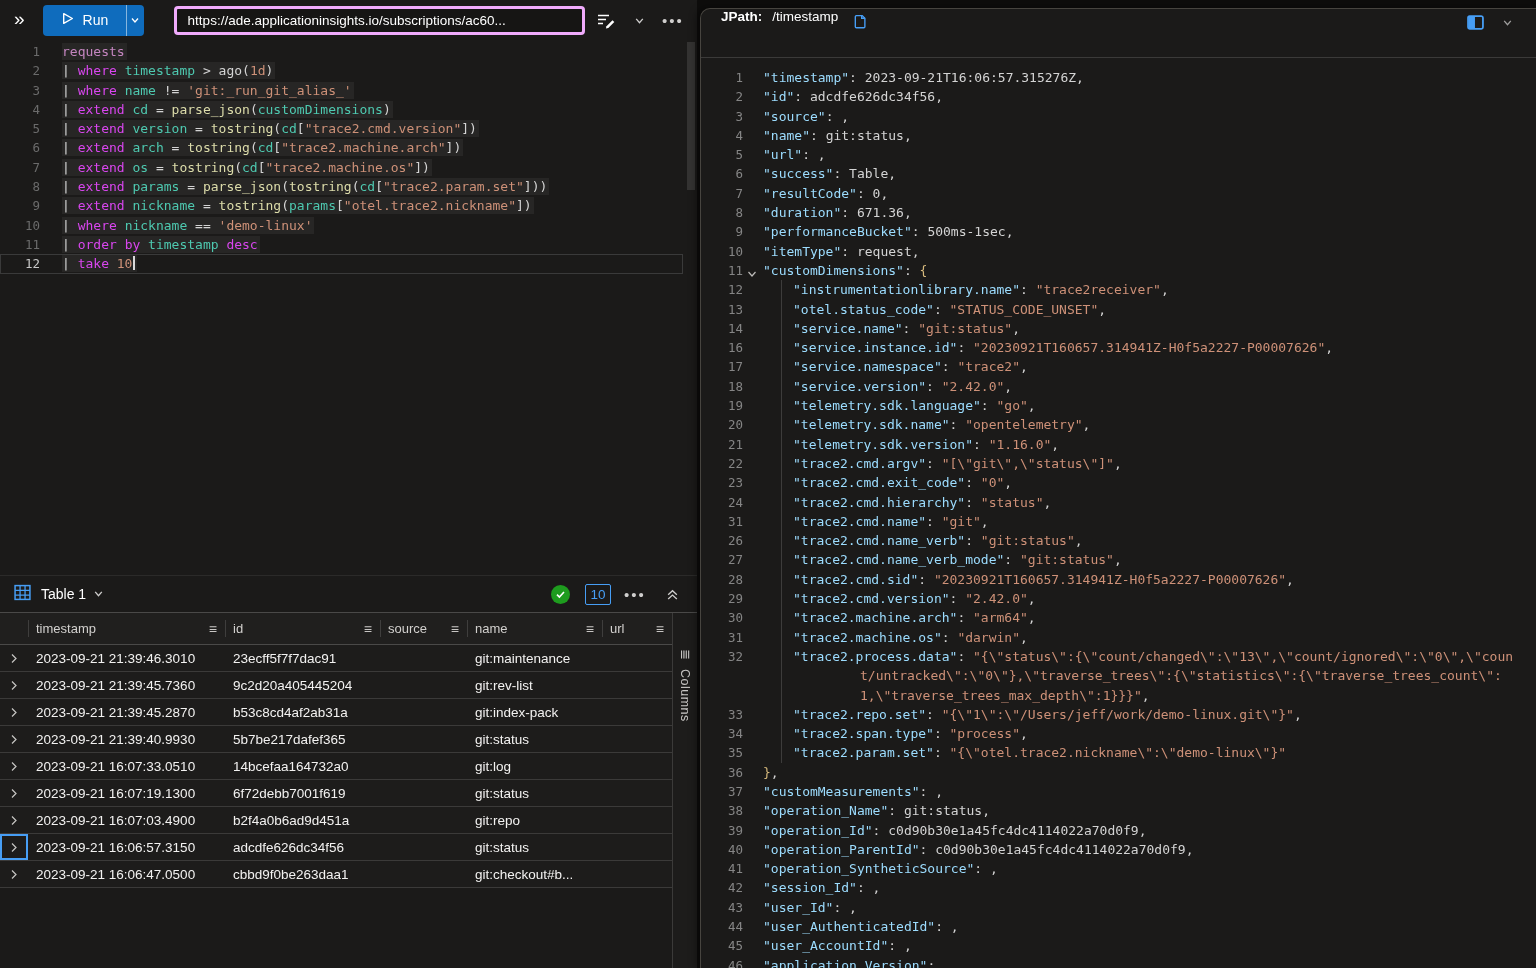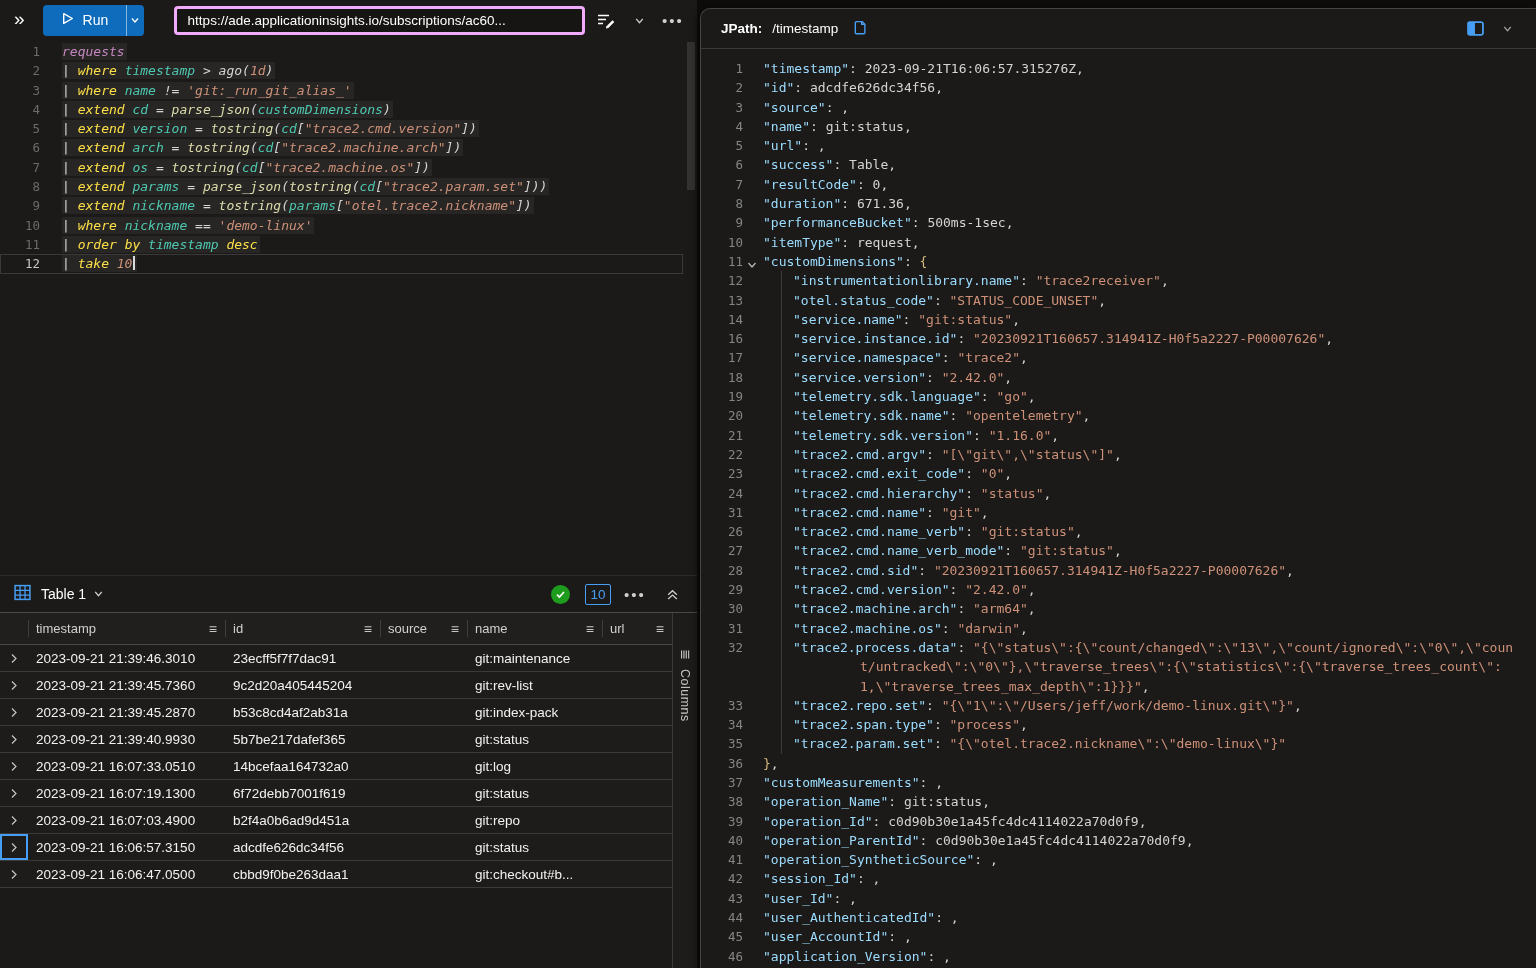--- a/index.html
+++ b/index.html
@@ -17,22 +17,22 @@
   .url-input { width:448px; height:29px; margin-left:30px; background:#161514; border:3px solid #f0abfc; border-radius:4px; color:#ffffff; font-size:13.5px; padding:0 11px; font-family:inherit; }
   .tb-icon { background:none; border:none; color:#ffffff; height:28px; min-width:28px; display:flex; align-items:center; justify-content:center; cursor:pointer; margin-left:6px; }
   .dots { color:#cfcecd; font-size:15px; letter-spacing:2px; }
 
   
   .editor { position:relative; height:535px; font-family:"DejaVu Sans Mono","Liberation Mono",monospace; font-size:13px; padding-top:2px; }
   .code-line { position:relative; height:19.3px; line-height:19.3px; padding-left:62px; white-space:pre; margin-right:14px; }
   .code-line.current { box-shadow: inset 0 0 0 1px #3a3a3a; }
   .gutter { position:absolute; left:0; top:0; width:40px; text-align:right; color:#6b6b6b; font-size:12.5px; }
   .gutter.on { color:#c8c8c8; }
-  .line-text { background:rgba(255,255,255,.055); padding:1px 2px 1px 0;font-style:italic; }
-  .tk-tbl{color:#c586c0} .tk-kw{color:#fde047} .tk-col{color:#4ec9b0}
+  .line-text { background:rgba(255,255,255,.055); padding:1px 2px 1px 0; }
+  .tk-tbl{color:#c586c0} .tk-kw{color:#d946ef} .tk-col{color:#4ec9b0}
   .tk-fn{color:#dcdcaa} .tk-str{color:#ce9178} .tk-num{color:#ce9178} .tk-pl{color:#d4d4d4}
   .cursor { display:inline-block; width:1.5px; height:14px; background:#d9d9d9; vertical-align:-2px; margin-left:1px; }
   .editor-scrollbar { position:absolute; right:0; top:0; width:12px; height:100%; }
   .editor-scrollbar .slider { position:absolute; top:2px; right:2px; width:8px; height:148px; background:#3d3c3b; opacity:.75; }
 
   
   .results-header { height:37px; display:flex; align-items:center; padding:0 12px 0 14px; gap:7px; border-top:1px solid #2b2a29; }
   .table-label { color:#ffffff; font-size:14px; margin-left:3px; }
   .rh-spacer { flex:1; }
   .success-icon { width:19px; height:19px; border-radius:50%; background:#1e9c1e; display:flex; align-items:center; justify-content:center; }
@@ -49,21 +49,21 @@
   .trow { display:grid; grid-template-columns:28px 197px 155px 87px 135px 70px; height:27px; align-items:center; border-bottom:1px solid #3b3a39; color:#f3f2f1; font-size:13.5px; background:#1d1c1b; cursor:default; }
   .td { padding:0 8px; white-space:nowrap; overflow:hidden; text-overflow:ellipsis; }
   .texp { display:flex; align-items:center; justify-content:center; height:100%; cursor:pointer; }
   .trow.sel .texp { box-shadow: inset 0 0 0 2px #479ef5; }
   .columns-strip { position:absolute; right:0; top:0; width:25px; height:100%; background:#1d1c1b; border-left:1px solid #3b3a39; display:flex; flex-direction:column; align-items:center; padding-top:34px; gap:7px; }
   .cs-icon { color:#c8c6c4; font-size:13px; transform:rotate(90deg); }
   .cs-label { writing-mode:vertical-rl; color:#c8c6c4; font-size:12.5px; letter-spacing:.5px; cursor:pointer; }
 
   
   .right-panel { position:absolute; left:700px; top:8px; width:836px; height:960px; background:#1b1a19; border:1px solid #47443f; border-right:none; border-bottom:none; border-radius:10px 0 0 0; overflow:hidden; box-shadow:-3px 0 8px rgba(0,0,0,.45); }
-  .panel-header { height:40px; display:flex; align-items:center; padding:0 17px 0 20px; border-bottom:1px solid #3b3a39; }
+  .panel-header { height:49px; display:flex; padding:0 17px 0 20px; border-bottom:1px solid #3b3a39; }
   .jpath-label { font-weight:bold; color:#ffffff; font-size:13.5px; }
   .jpath-value { color:#ffffff; font-size:13.5px; margin-left:10px; }
   .ph-icon { background:none; border:none; display:flex; align-items:center; justify-content:center; height:26px; min-width:24px; cursor:pointer; margin-left:8px; }
   .ph-spacer { flex:1; }
 
   .json-view { position:relative; padding:10px 14px 0 0; font-family:"DejaVu Sans Mono","Liberation Mono",monospace; font-size:13px; height:919px; overflow:hidden; }
   .json-line { position:relative; line-height:19.3px; padding-left:62px; color:#d4d4d4; }
   .jnum { position:absolute; left:0; top:0; width:42px; text-align:right; color:#858585; font-size:12.5px; }
   .jchev { position:absolute; left:46px; top:4px; }
   .jcontent { display:block; white-space:pre-wrap; word-break:break-all; padding-left:67px; text-indent:-67px; }

